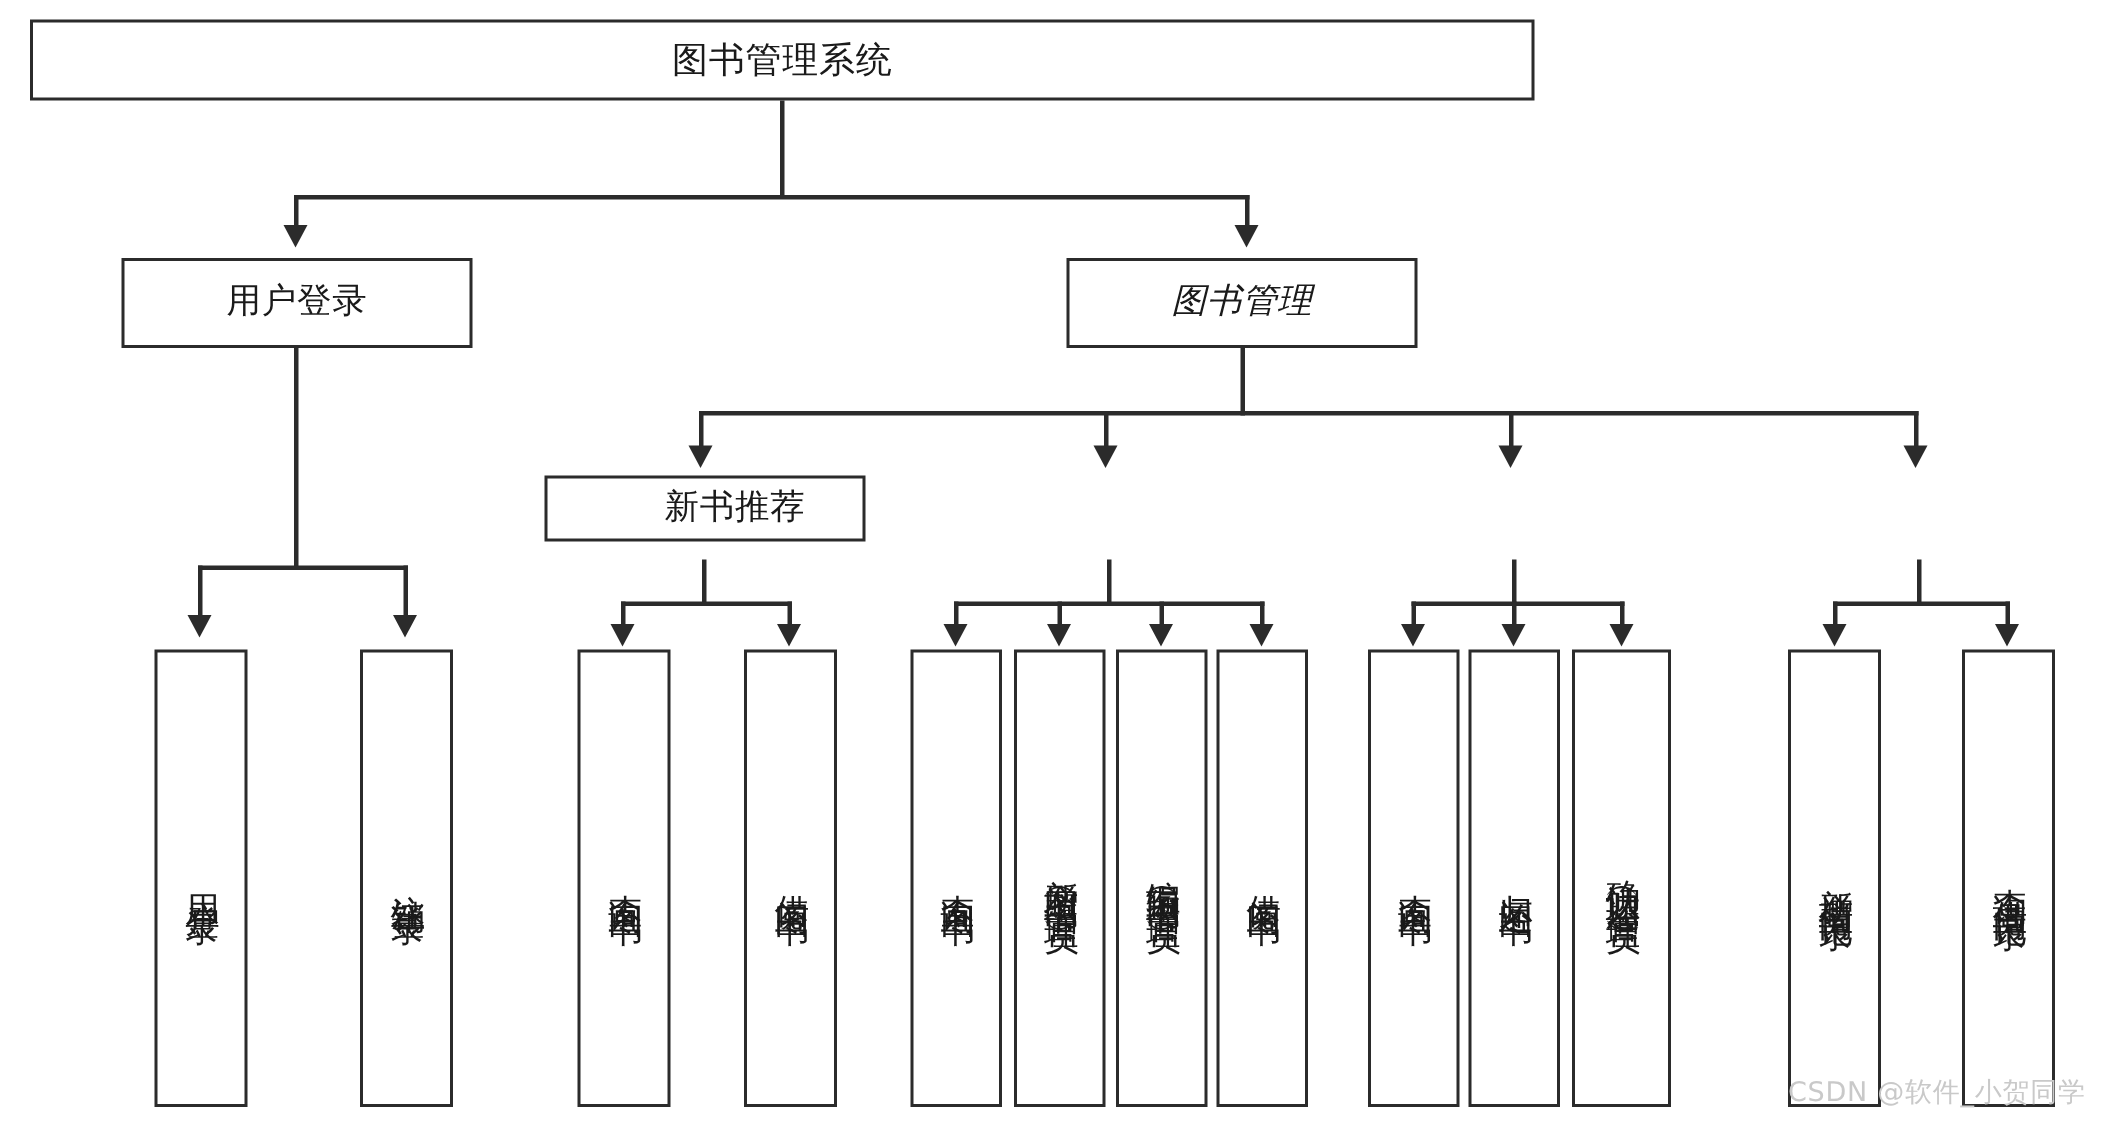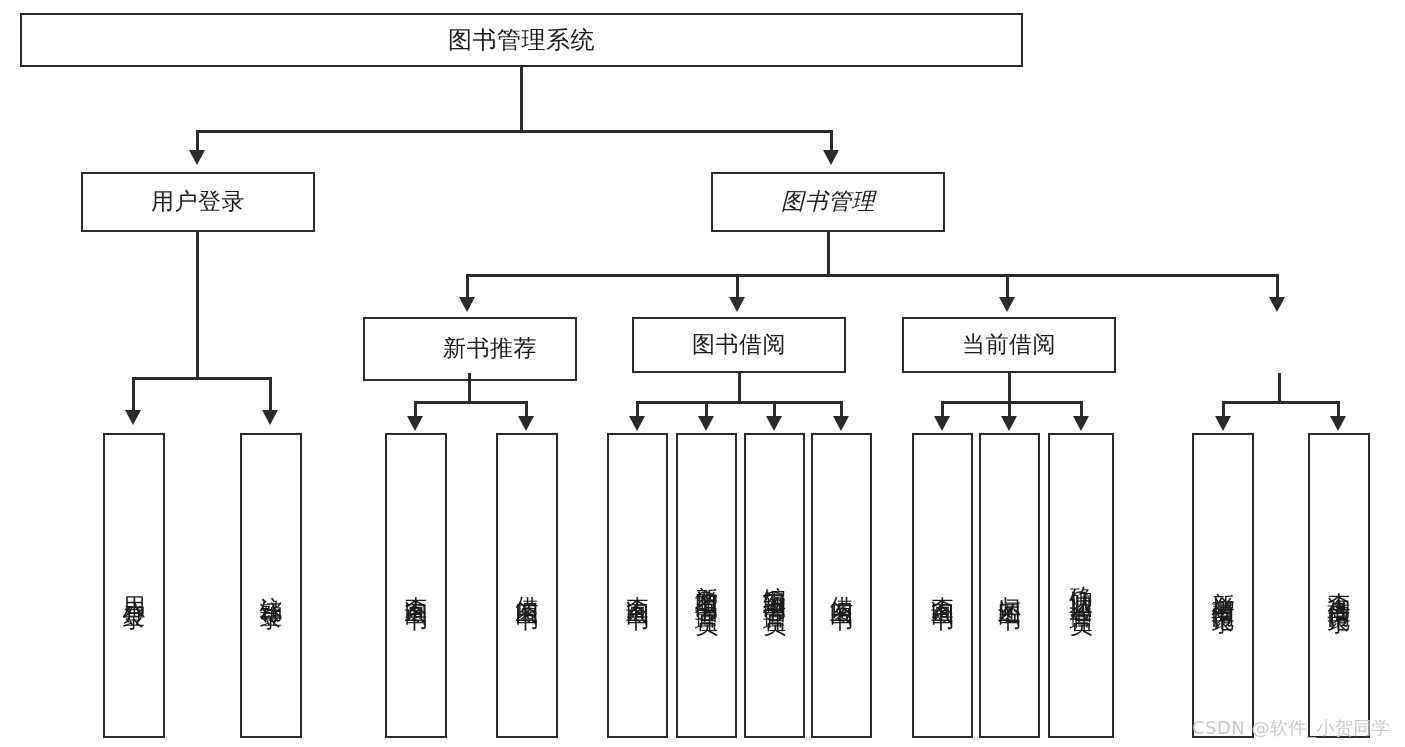--- a/index.html
+++ b/index.html
@@ -112,28 +112,22 @@
   <div class="conn hline" style="left:466px; top:274px; width:813px; height:3px;"></div>
   <div class="conn vline" style="left:466px; top:274px; width:3px; height:25px;"></div>
   <div class="arrow" style="left:459px; top:297px;"></div>
   <div class="conn vline" style="left:736px; top:274px; width:3px; height:25px;"></div>
   <div class="arrow" style="left:729px; top:297px;"></div>
   <div class="conn vline" style="left:1006px; top:274px; width:3px; height:25px;"></div>
   <div class="arrow" style="left:999px; top:297px;"></div>
   <div class="conn vline" style="left:1276px; top:274px; width:3px; height:25px;"></div>
   <div class="arrow" style="left:1269px; top:297px;"></div>
 
-  <div class="node h" style="left:363px; top:317px; width:214px; height:64px;padding-left:40px;">
+  <div class="node h" style="left:363px; top:317px; width:214px; height:44px;padding-left:40px;">
     <span class="label">新书推荐</span>
-  </div>
-  <div class="node h" style="left:632px; top:317px; width:214px; height:56px;">
-    <span class="label">图书借阅</span>
-  </div>
-  <div class="node h" style="left:902px; top:317px; width:214px; height:56px;">
-    <span class="label">当前借阅</span>
   </div>
 
   <div class="conn vline" style="left:468px; top:373px; width:3px; height:31px;"></div>
   <div class="conn hline" style="left:414px; top:401px; width:114px; height:3px;"></div>
   <div class="conn vline" style="left:414px; top:401px; width:3px; height:18px;"></div>
   <div class="arrow" style="left:407px; top:416px;"></div>
   <div class="conn vline" style="left:525px; top:401px; width:3px; height:18px;"></div>
   <div class="arrow" style="left:518px; top:416px;"></div>
 
   <div class="conn vline" style="left:738px; top:373px; width:3px; height:31px;"></div>

